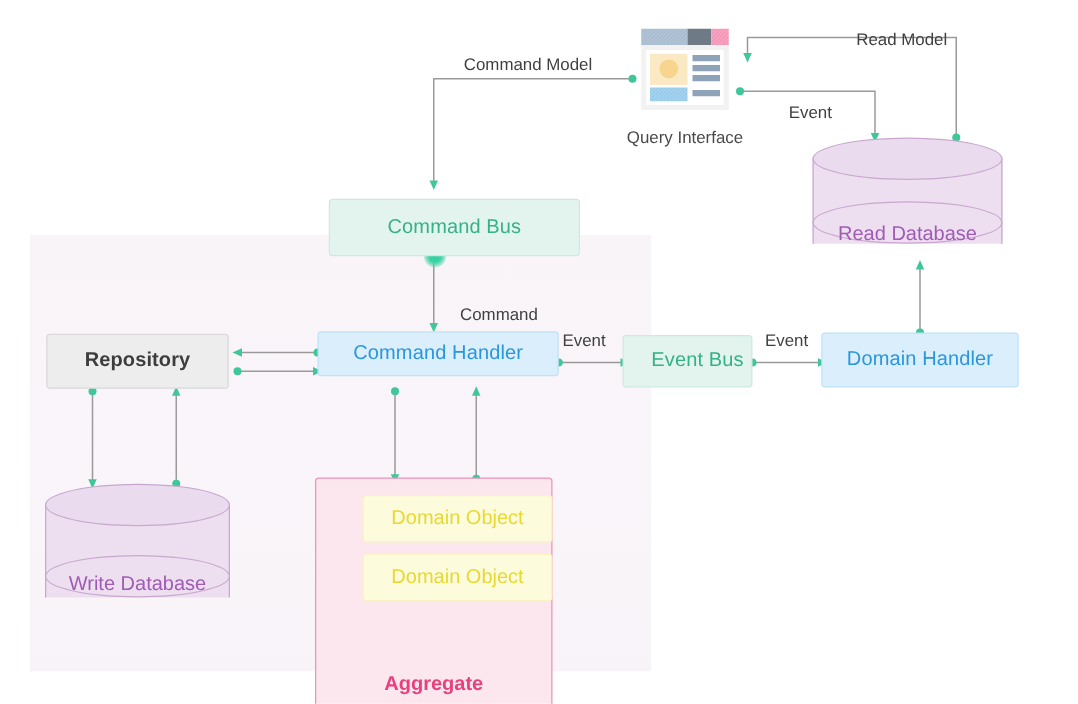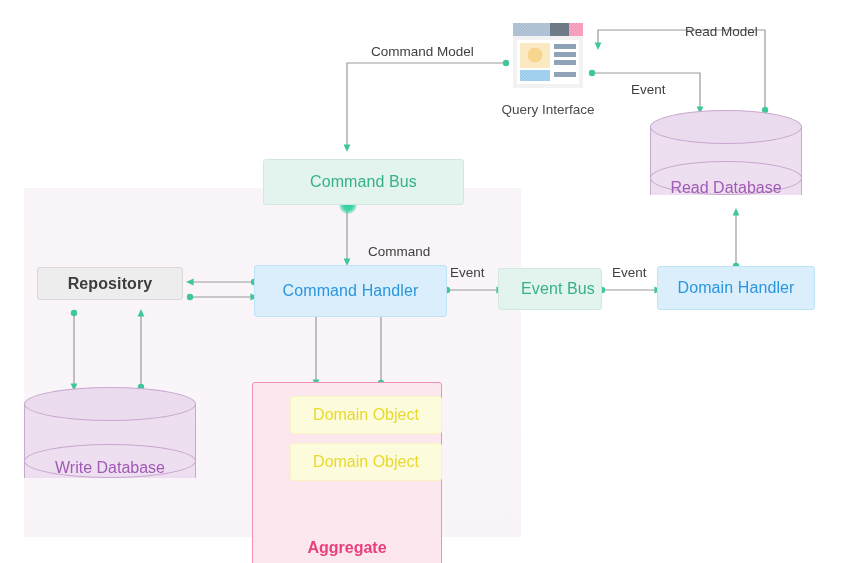--- a/index.html
+++ b/index.html
@@ -205,36 +205,36 @@
   </div>
   <div class="ui-caption">Query Interface</div>
 
   <div class="cyl" style="left:650px;top:110px;width:152px;height:102px;">
     <div class="cyl-body" style="top:17px;height:68px;"></div>
     <div class="cyl-bottom" style="top:51px;"></div>
     <div class="cyl-top"></div>
     <div class="cyl-label" style="top:69px;">Read Database</div>
   </div>
 
-  <div class="cyl" style="left:24px;top:387px;width:172px;height:108px;">
+  <div class="cyl" style="left:36px;top:387px;width:148px;height:108px;">
     <div class="cyl-body" style="top:17px;height:74px;"></div>
     <div class="cyl-bottom" style="top:57px;"></div>
     <div class="cyl-top"></div>
     <div class="cyl-label" style="top:72px;">Write Database</div>
   </div>
 
   <div class="node node-bus" style="left:263px;top:159px;width:201px;height:46px;">
     <span>Command Bus</span>
   </div>
 
-  <div class="node node-handler" style="left:254px;top:265px;width:193px;height:52px;">
+  <div class="node node-handler" style="left:254px;top:265px;width:193px;height:36px;">
     <span>Command Handler</span>
   </div>
 
-  <div class="node node-repo" style="left:37px;top:267px;width:146px;height:33px;">
+  <div class="node node-repo" style="left:37px;top:267px;width:146px;height:44px;">
     <span>Repository</span>
   </div>
 
   <div class="node node-bus" style="left:498px;top:268px;width:104px;height:42px;padding-left:16px;">
     <span>Event Bus</span>
   </div>
 
   <div class="node node-handler" style="left:657px;top:266px;width:158px;height:44px;">
     <span>Domain Handler</span>
   </div>

